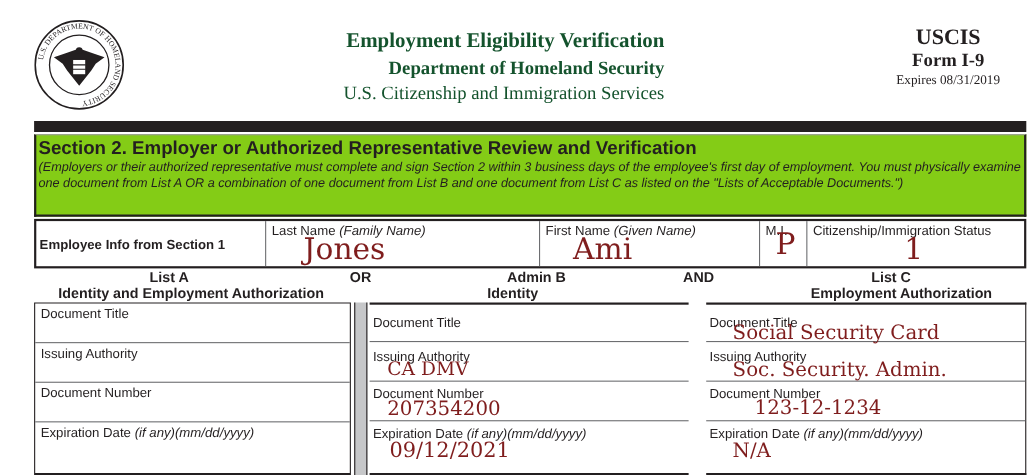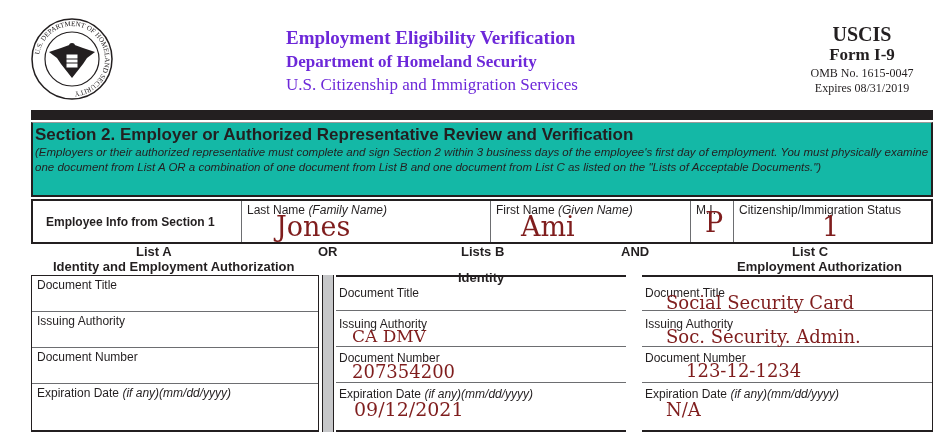--- a/index.html
+++ b/index.html
@@ -1,45 +1,45 @@
 <!DOCTYPE html>
 <html><head>
 <meta charset="utf-8">
 <style>
   * { box-sizing: border-box; margin: 0; padding: 0; }
   html, body { width: 938px; height: 432px; background: #ffffff; overflow: hidden; }
   body { position: relative; font-family: "Liberation Sans", sans-serif; color: #231f20; }
 
   .seal { position: absolute; left: 31px; top: 18px; width: 82px; height: 82px; }
 
-  .hdr-center { position: absolute; left: 286px; top: 26px; width: 330px; text-align: left;
-    font-family: "Liberation Serif", serif; color: #6d28d9; }
+  .hdr-center { position: absolute; left: 274px; top: 26px; width: 330px; text-align: right;
+    font-family: "Liberation Serif", serif; color: #14532d; }
   .hdr-center .t1 { font-weight: bold; font-size: 19px; line-height: 24px; }
   .hdr-center .t2 { font-weight: bold; font-size: 17px; line-height: 24px; }
   .hdr-center .t3 { font-size: 17px; line-height: 22px; }
 
   .hdr-right { position: absolute; left: 800px; top: 24px; width: 124px; text-align: center;
     font-family: "Liberation Serif", serif; }
   .hdr-right .r1 { font-weight: bold; font-size: 20px; line-height: 20px; }
   .hdr-right .r2 { font-weight: bold; font-size: 17px; line-height: 21px; }
   .hdr-right .r3 { font-size: 12px; line-height: 16px; }
   .hdr-right .r4 { font-size: 12px; line-height: 15px; }
 
   .black-bar { position: absolute; left: 31px; top: 110px; width: 902px; height: 10px; background: #231f20; }
 
   .sec2 { position: absolute; left: 31px; top: 122px; width: 902px; height: 75px;
-    background: #14b8a6; border: 2px solid #231f20; border-top: 1px solid #9a9a9a; padding: 2px 2px 0 2px; }
+    background: #84cc16; border: 2px solid #231f20; border-top: 1px solid #9a9a9a; padding: 2px 2px 0 2px; }
   .sec2 .title { font-weight: bold; font-size: 17px; line-height: 20px; color: #231f20; }
   .sec2 .desc { font-style: italic; font-size: 11.5px; line-height: 15px; color: #231f20; }
 
   .emp-row { position: absolute; left: 31px; top: 199px; width: 902px; height: 45px;
     border: 2px solid #231f20; display: flex; }
   .emp-row .cell { position: relative; border-right: 1px solid #6d6e71; height: 100%; }
   .emp-row .cell:last-child { border-right: none; }
-  .emp-label { width: 209px; display: flex; align-items: center; padding-left: 13px;
+  .emp-label { width: 209px; display: flex; align-items: center; padding-left: 3px;
     font-weight: bold; font-size: 12px; }
   .lbl { font-size: 12px; line-height: 14px; padding: 2px 0 0 5px; color: #231f20; }
   .lbl i { font-style: italic; }
 
   .hand { font-family: "DejaVu Serif", serif; color: #7f1d1d; position: absolute; white-space: nowrap; }
 
   .lists-head { position: absolute; top: 244px; left: 31px; width: 902px; height: 30px; font-weight: bold; font-size: 13px; }
   .lists-head span { position: absolute; line-height: 14px; }
 
   .col-a { position: absolute; left: 31px; top: 275px; width: 288px; height: 157px;
@@ -75,21 +75,20 @@
 
 <div class="hdr-center">
   <div class="t1">Employment Eligibility Verification</div>
   <div class="t2">Department of Homeland Security</div>
   <div class="t3">U.S. Citizenship and Immigration Services</div>
 </div>
 
 <div class="hdr-right">
   <div class="r1">USCIS</div>
   <div class="r2">Form I-9</div>
-  <div class="r3">OMB No. 1615-0047</div>
   <div class="r4">Expires 08/31/2019</div>
 </div>
 
 <div class="black-bar"></div>
 
 <div class="sec2">
   <div class="title">Section 2. Employer or Authorized Representative Review and Verification</div>
   <div class="desc">(Employers or their authorized representative must complete and sign Section 2 within 3 business days of the employee's first day of employment. You must physically examine one document from List A OR a combination of one document from List B and one document from List C as listed on the "Lists of Acceptable Documents.")</div>
 </div>
 
@@ -110,22 +109,22 @@
   <div class="cell" style="width:197px;">
     <div class="lbl">Citizenship/Immigration Status</div>
     <div class="hand" style="left:88px; top:10px; font-size:27px;">1</div>
   </div>
 </div>
 
 <div class="lists-head">
   <span style="left:105px; top:1px;">List A</span>
   <span style="left:22px; top:16px;">Identity and Employment Authorization</span>
   <span style="left:287px; top:1px;">OR</span>
-  <span style="left:430px; top:1px;">Lists B</span>
-  <span style="left:427px; top:16px;margin-top:11px;">Identity</span>
+  <span style="left:430px; top:1px;">Admin B</span>
+  <span style="left:412px; top:16px;">Identity</span>
   <span style="left:590px; top:1px;">AND</span>
   <span style="left:761px; top:1px;">List C</span>
   <span style="left:706px; top:16px;">Employment Authorization</span>
 </div>
 
 <div class="col-a">
   <div class="row">
     <div class="lbl">Document Title</div>
   </div>
   <div class="row">

